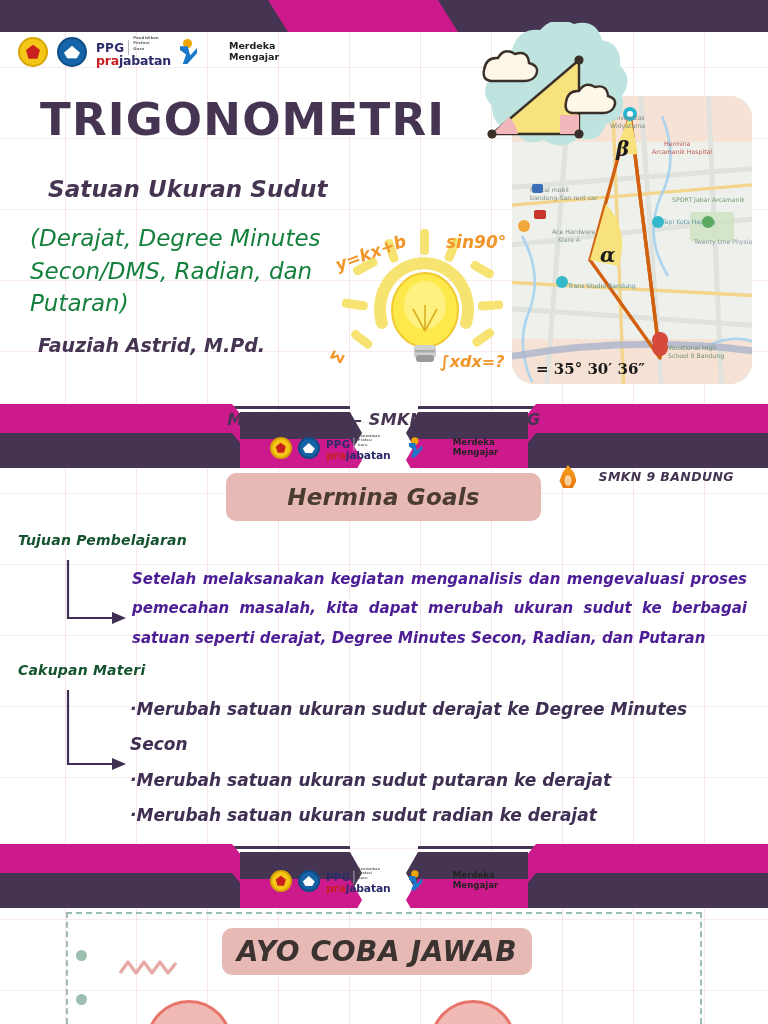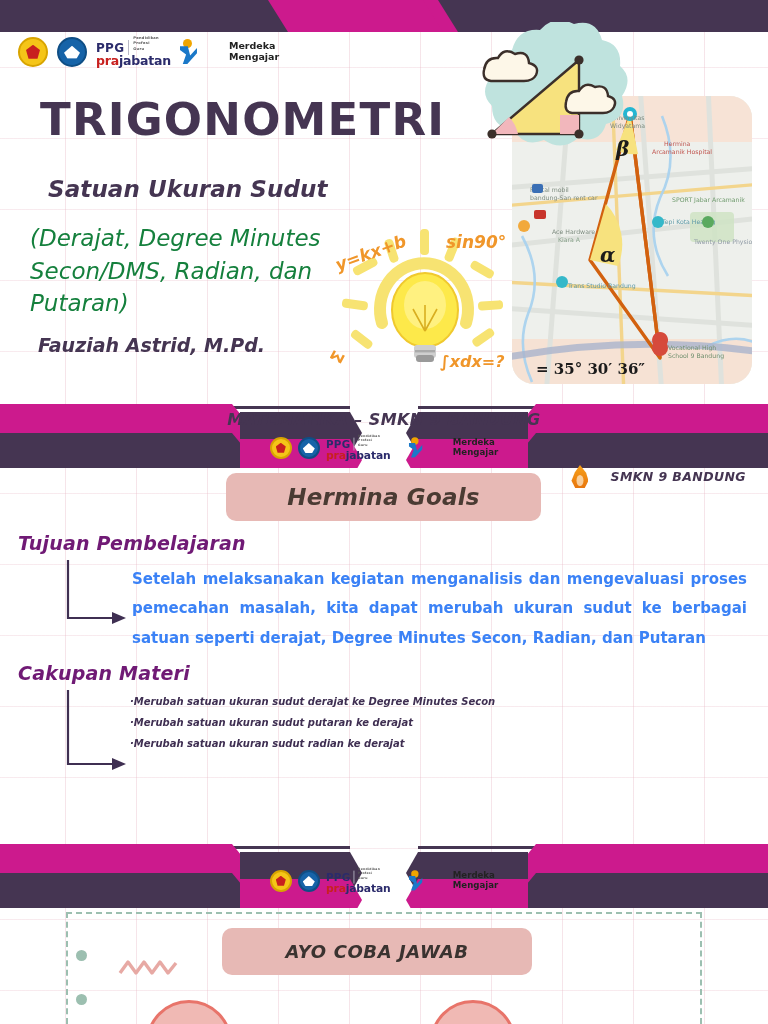--- a/index.html
+++ b/index.html
@@ -64,56 +64,56 @@
   #cloud-art { position:absolute; left:468px; top:22px; width:175px; height:145px; z-index:6; }
 
   
   #mid-banner { position:absolute; top:398px; left:0; width:768px; height:70px; z-index:3; }
   #mid-title { position:absolute; top:410px; left:0; width:768px; text-align:center; font-size:16px;
      font-weight:bold; font-style:italic; color:#453552; letter-spacing:.4px; z-index:6; }
   #mid-logos { position:absolute; top:432px; left:0; width:768px; display:flex; justify-content:center;
      align-items:center; gap:6px; z-index:6; }
   .seal-sm { width:22px; height:22px; }
   .seal-sm.seal-upi::after{ width:10px; height:10px; } .seal-sm.seal-tut::after{ width:12px; height:10px; }
-  #smkn-badge { position:absolute; top:465px; right:22px; display:flex; align-items:center; gap:22px; z-index:6; }
+  #smkn-badge { position:absolute; top:465px; right:34px; display:flex; align-items:center; gap:22px; z-index:6; }
   .flame { width:17px; height:23px; background:linear-gradient(#f7a11a,#e8760d); flex:none;
      clip-path:polygon(50% 0,86% 34%,100% 68%,78% 100%,22% 100%,0 68%,20% 32%); position:relative; }
   .flame::after { content:""; position:absolute; left:50%; top:42%; transform:translateX(-50%);
      width:7px; height:11px; background:#fff8e8; border-radius:50% 50% 50% 50%; opacity:.65; }
   #smkn-badge .t { font-size:12.5px; font-weight:bold; font-style:italic; color:#453552; letter-spacing:.4px; }
 
   
   #lg-pill { position:absolute; top:473px; left:226px; width:315px; height:48px; border-radius:10px;
      background:#e7b9b5; display:flex; align-items:center; justify-content:center; z-index:6; }
   #lg-pill span { font-size:23px; font-weight:bold; font-style:italic; color:#4a3b33; letter-spacing:.2px; }
 
   
-  .sec-head { position:absolute; font-size:19px; font-weight:bold; font-style:italic; color:#701a75;
+  .sec-head { position:absolute; font-size:14px; font-weight:bold; font-style:italic; color:#14532d;
      letter-spacing:.2px; z-index:5; }
   #tujuan-head { top:532px; left:18px; }
   #cakupan-head { top:662px; left:18px; }
   #tujuan-body { position:absolute; top:565px; left:132px; width:615px; font-size:15px; font-weight:bold;
-     color:#3b82f6; line-height:1.95; text-align:justify; z-index:5; }
-  #cakupan-list { position:absolute; top:692px; left:130px; width:600px; font-size:10px; font-weight:bold;
+     font-style:italic; color:#4c1d95; line-height:1.95; text-align:justify; z-index:5; }
+  #cakupan-list { position:absolute; top:692px; left:130px; width:600px; font-size:17px; font-weight:bold;
      font-style:italic; color:#3f2f52; line-height:2.08; z-index:5; list-style:none; }
   #cakupan-list li::before { content:"\00B7 "; font-weight:bold; }
   .arrow-svg { position:absolute; z-index:5; }
 
   
   #bot-banner { position:absolute; top:838px; left:0; width:768px; height:70px; z-index:3; }
   #bot-logos { position:absolute; top:865px; left:0; width:768px; display:flex; justify-content:center;
      align-items:center; gap:6px; z-index:6; }
   #dashed-box { position:absolute; top:912px; left:66px; width:636px; height:112px;
      border:2px dashed #9cbfb0; border-right:2px dashed #9cbfb0; border-bottom:none; z-index:4; }
   #dots { position:absolute; top:950px; left:76px; z-index:5; }
   .sdot { width:11px; height:11px; border-radius:50%; background:#9cbfb0; margin-bottom:33px; }
   #zig { position:absolute; top:957px; left:118px; z-index:5; }
   #ayo-pill { position:absolute; top:928px; left:222px; width:310px; height:47px; border-radius:10px;
      background:#e7b9b5; display:flex; align-items:center; justify-content:center; z-index:7; }
-  #ayo-pill span { font-size:18px; font-weight:bold; font-style:italic; color:#3a3330; letter-spacing:.6px; }
+  #ayo-pill span { font-size:28px; font-weight:bold; font-style:italic; color:#3a3330; letter-spacing:.6px; }
   .blob { position:absolute; top:1000px; width:86px; height:86px; border-radius:50%;
      background:#f0b9b4; border:3px solid #e8746a; z-index:5; }
 </style>
 </head>
 <body>
 
 <div id="grid"></div>
 
 <svg id="top-banner" viewBox="0 0 768 32" preserveAspectRatio="none">
   <polygon points="0,0 330,0 310,32 0,32" fill="#453552"></polygon>

